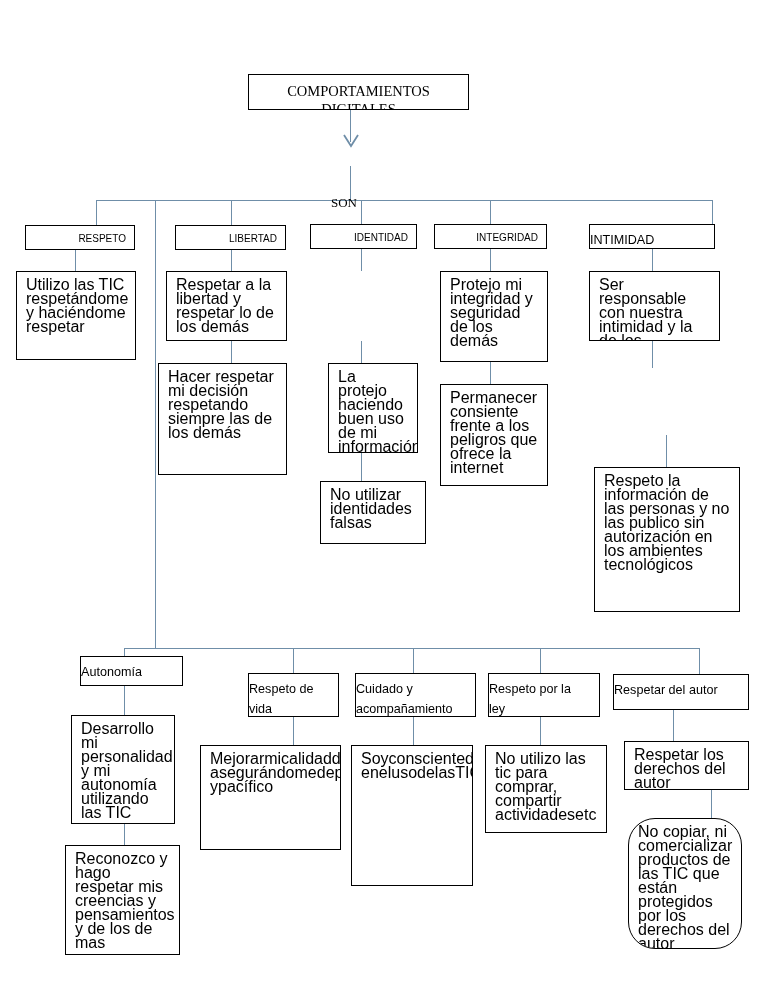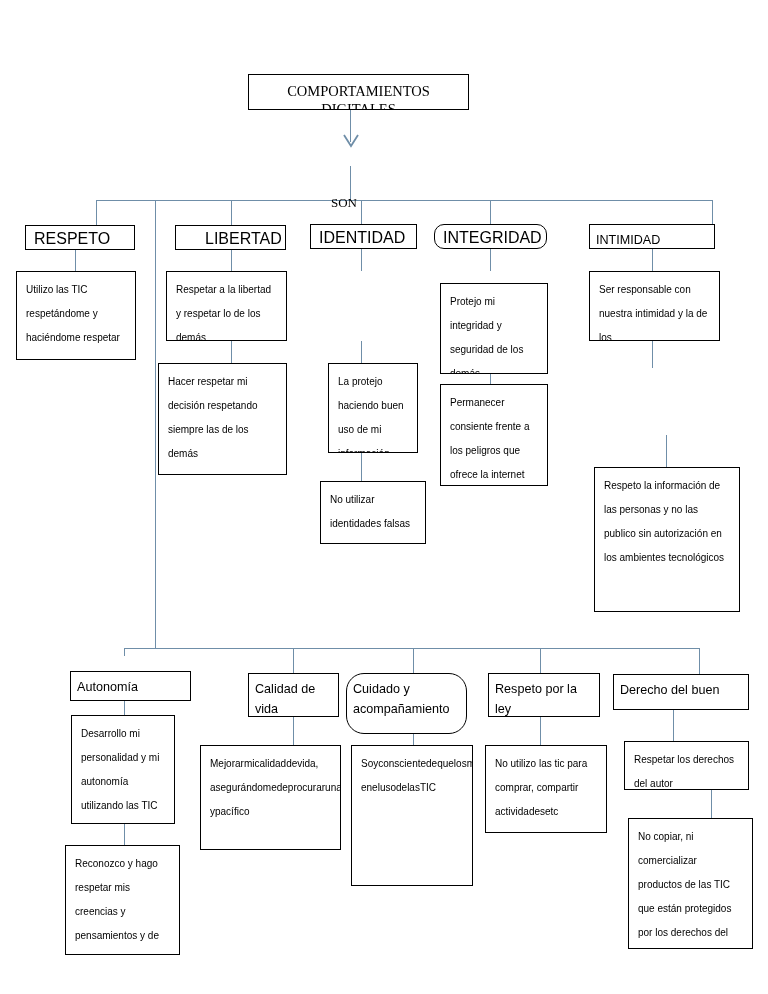--- a/index.html
+++ b/index.html
@@ -16,43 +16,43 @@
     overflow: hidden;
     font-family: "Liberation Sans", sans-serif;
   }
   .node {
     position: absolute;
     box-sizing: border-box;
     border: 1.4px solid #000000;
     background: #ffffff;
     color: #000000;
     font-family: "Liberation Sans", sans-serif;
-    font-size: 10px;
-    line-height: 24px;
+    font-size: 16px;
+    line-height: 14px;
     padding: 6px 9px 4px 9px;
     overflow: hidden;
     z-index: 5;
   }
   .node.title {
     font-family: "Liberation Serif", serif;
     font-size: 14.5px;
     text-align: center;
     padding: 7px 10px;
     line-height: 18px;
     border-width: 1.6px;
   }
   .node.cat {
-    text-align: left;
+    text-align: right;
     padding: 4px 8px;
     line-height: 18px;
-    font-size: 16px;
+    font-size: 10px;
   }
   .node.catleft {
     text-align: left;
-    padding: 5px 6px;
+    padding: 5px 0;
     line-height: 20px;
     font-size: 12.6px;
   }
   .label {
     position: absolute;
     font-family: "Liberation Serif", serif;
     font-size: 13px;
     color: #000000;
     z-index: 6;
     white-space: nowrap;
@@ -128,51 +128,51 @@
   <div class="conn v" style="left:673px; top:710px; height:31px;"></div>
   <div class="conn v" style="left:711px; top:790px; height:28px;"></div>
 
   <div class="node title" style="left:248px; top:74px; width:221px; height:36px;">COMPORTAMIENTOS DIGITALES</div>
 
   <div class="label" style="left:331px; top:150px;margin-top:45px;">SON</div>
 
   <div class="node cat" style="left:25px; top:225px; width:110px; height:25px;">RESPETO</div>
   <div class="node cat" style="left:175px; top:225px; width:111px; height:25px;padding-left:29px;">LIBERTAD</div>
   <div class="node cat" style="left:310px; top:224px; width:107px; height:25px;">IDENTIDAD</div>
-  <div class="node cat" style="left:434px; top:224px; width:113px; height:25px;border-radius:10px;">INTEGRIDAD</div>
+  <div class="node cat" style="left:434px; top:224px; width:113px; height:25px;">INTEGRIDAD</div>
   <div class="node cat catleft" style="left:589px; top:224px; width:126px; height:25px;">INTIMIDAD</div>
 
   <div class="node" style="left:16px; top:271px; width:120px; height:89px;">Utilizo las TIC respetándome y haciéndome respetar</div>
 
   <div class="node" style="left:166px; top:271px; width:121px; height:70px;">Respetar a la libertad y respetar lo de los demás</div>
   <div class="node" style="left:158px; top:363px; width:129px; height:112px;">Hacer respetar mi decisión respetando siempre las  de los demás</div>
 
   <div class="node" style="left:328px; top:363px; width:90px; height:90px;">La protejo haciendo buen uso de mi información.</div>
   <div class="node" style="left:320px; top:481px; width:106px; height:63px;">No utilizar identidades falsas</div>
 
-  <div class="node" style="left:440px; top:283px; width:108px; height:91px;">Protejo mi integridad y seguridad de los demás</div>
+  <div class="node" style="left:440px; top:271px; width:108px; height:91px;">Protejo mi integridad y seguridad de los demás</div>
   <div class="node" style="left:440px; top:384px; width:108px; height:102px;">Permanecer consiente frente a los peligros que ofrece la internet</div>
 
   <div class="node" style="left:589px; top:271px; width:131px; height:70px;">Ser responsable con nuestra intimidad y la de los</div>
   <div class="node" style="left:594px; top:467px; width:146px; height:145px;">Respeto la información de las personas  y no las publico sin autorización en los ambientes tecnológicos</div>
 
-  <div class="node cat catleft" style="left:70px; top:656px; width:121px; height:30px;margin-top:15px;">Autonomía</div>
-  <div class="node catleft" style="left:248px; top:673px; width:91px; height:44px; white-space:pre-line;">Calidad de
+  <div class="node cat catleft" style="left:80px; top:656px; width:103px; height:30px;">Autonomía</div>
+  <div class="node catleft" style="left:248px; top:673px; width:91px; height:44px; white-space:pre-line;">Respeto de
 vida</div>
-  <div class="node catleft" style="left:346px; top:673px; width:121px; height:61px; white-space:pre-line;border-radius:18px;">Cuidado y
+  <div class="node catleft" style="left:355px; top:673px; width:121px; height:44px; white-space:pre-line;">Cuidado y
 acompañamiento</div>
   <div class="node catleft" style="left:488px; top:673px; width:112px; height:44px; white-space:pre-line;">Respeto por la
 ley</div>
-  <div class="node catleft" style="left:613px; top:674px; width:136px; height:36px;">Derecho del buen</div>
+  <div class="node catleft" style="left:613px; top:674px; width:136px; height:36px;">Respetar del autor</div>
 
   <div class="node" style="left:71px; top:715px; width:104px; height:109px;">Desarrollo  mi personalidad y mi autonomía utilizando las TIC</div>
   <div class="node" style="left:65px; top:845px; width:115px; height:110px;">Reconozco y hago respetar mis creencias y pensamientos y de los de mas</div>
 
   <div class="node" style="left:200px; top:745px; width:141px; height:105px;">Mejorarmicalidaddevida, asegurándomedeprocurarunambientesano ypacífico</div>
 
   <div class="node" style="left:351px; top:745px; width:122px; height:141px;">Soyconscientedequelosmenoresdeedadrequierenespecialcuidadoyacompañamiento enelusodelasTIC</div>
 
   <div class="node" style="left:485px; top:745px; width:122px; height:88px;">No utilizo las tic para comprar, compartir actividadesetc</div>
 
   <div class="node" style="left:624px; top:741px; width:125px; height:49px;">Respetar los derechos del autor</div>
-  <div class="node" style="left:628px; top:818px; width:125px; height:131px;">No copiar, ni comercializar productos  de las TIC  que están protegidos por los derechos del autor</div>
+  <div class="node" style="left:628px; top:818px; width:114px; height:131px;border-radius:27px;">No copiar, ni comercializar productos  de las TIC  que están protegidos por los derechos del autor</div>
 
 </div>
 
 </body></html>

